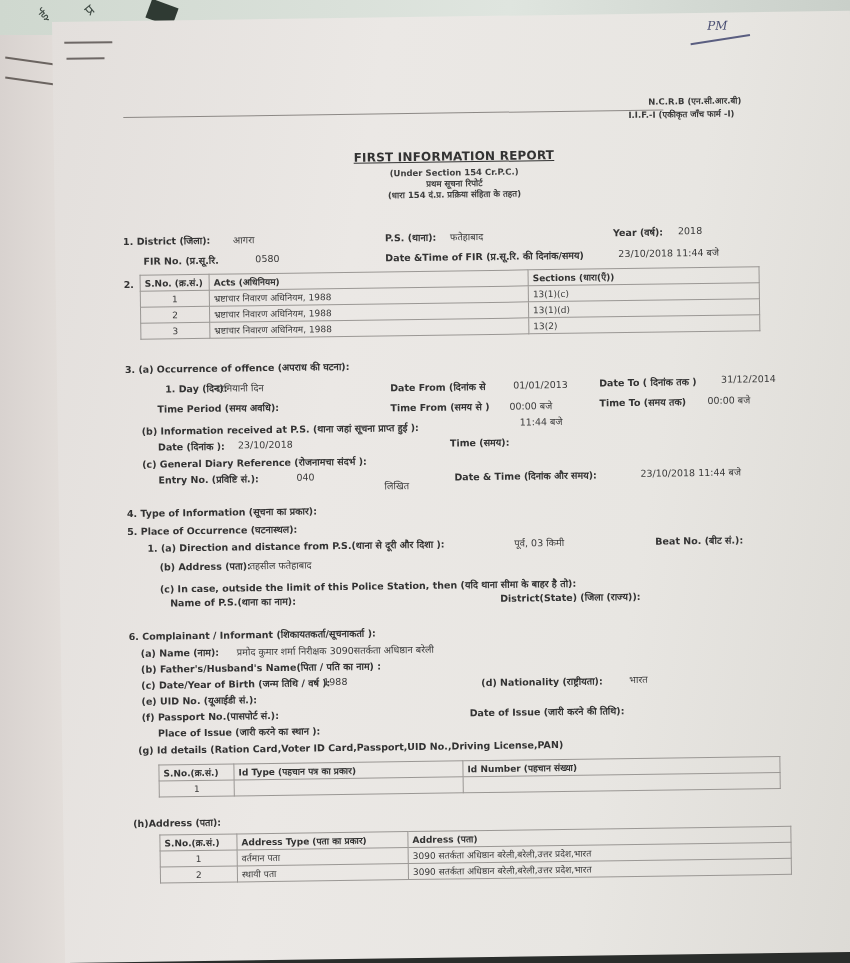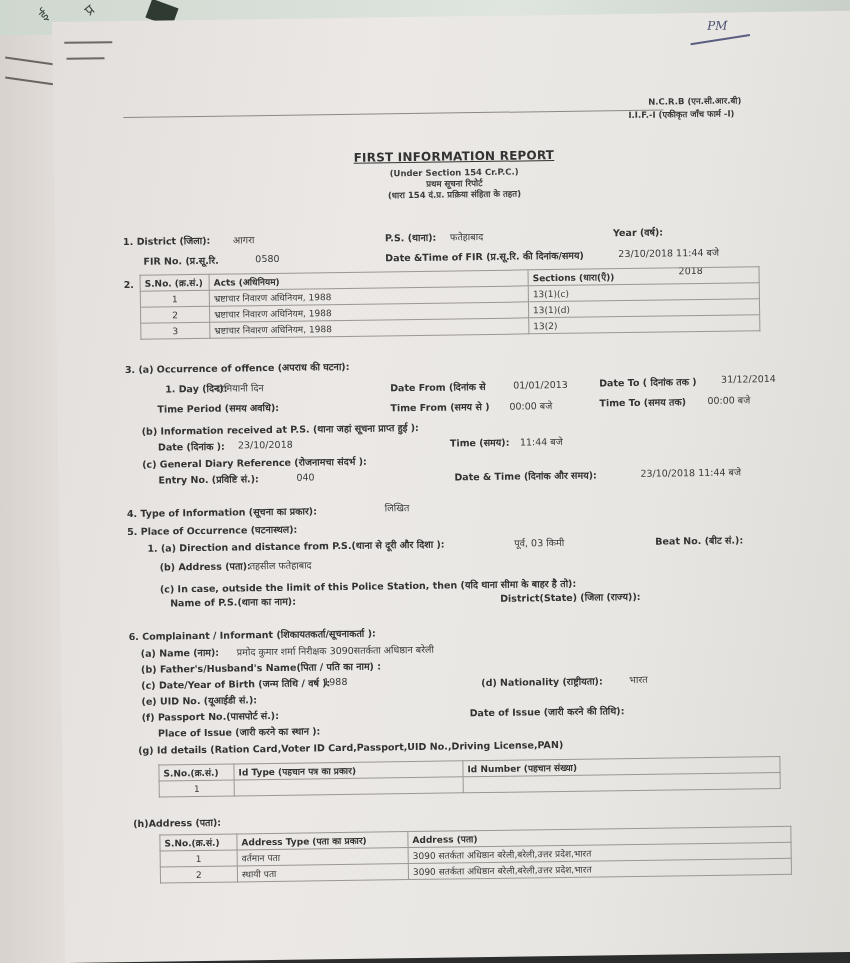--- a/index.html
+++ b/index.html
@@ -69,21 +69,21 @@
     <div class="sub" style="margin-top:4px;">(Under Section 154 Cr.P.C.)</div>
     <div class="sub">प्रथम सूचना रिपोर्ट</div>
     <div class="sub">(धारा 154 दं.प्र. प्रक्रिया संहिता के तहत)</div>
   </div>
 
   <span class="abs lbl" style="left:68px;top:214px;">1. District (जिला):</span>
   <span class="abs val" style="left:178px;top:214px;">आगरा</span>
   <span class="abs lbl" style="left:330px;top:214px;">P.S. (थाना):</span>
   <span class="abs val" style="left:395px;top:214px;">फतेहाबाद</span>
   <span class="abs lbl" style="left:558px;top:212px;">Year (वर्ष):</span>
-  <span class="abs val" style="left:623px;top:212px;margin-top:40px;">2018</span>
+  <span class="abs val" style="left:623px;top:212px;">2018</span>
 
   <span class="abs lbl" style="left:88px;top:234px;">FIR No. (प्र.सू.रि.</span>
   <span class="abs val" style="left:200px;top:234px;">0580</span>
   <span class="abs lbl" style="left:330px;top:234px;">Date &amp;Time of FIR (प्र.सू.रि. की दिनांक/समय)</span>
   <span class="abs val" style="left:563px;top:233px;">23/10/2018   11:44 बजे</span>
 
   <span class="abs lbl" style="left:68px;top:258px;">2.</span>
   <table class="grid" style="left:84px;top:254px;width:620px;">
     <tbody>
         <tr class="hdr">
@@ -120,30 +120,30 @@
   <span class="abs lbl" style="left:100px;top:382px;">Time Period (समय अवधि):</span>
   <span class="abs lbl" style="left:333px;top:384px;">Time From (समय से )</span>
   <span class="abs val" style="left:452px;top:384px;">00:00 बजे</span>
   <span class="abs lbl" style="left:542px;top:382px;">Time To (समय तक)</span>
   <span class="abs val" style="left:650px;top:381px;">00:00 बजे</span>
 
   <span class="abs lbl" style="left:84px;top:404px;">(b) Information received at P.S. (थाना जहां सूचना प्राप्त हुई ):</span>
   <span class="abs lbl" style="left:100px;top:420px;">Date (दिनांक ):</span>
   <span class="abs val" style="left:180px;top:420px;">23/10/2018</span>
   <span class="abs lbl" style="left:392px;top:420px;">Time (समय):</span>
-  <span class="abs val" style="left:462px;top:420px;">11:44 बजे</span>
+  <span class="abs val" style="left:462px;top:400px;">11:44 बजे</span>
 
   <span class="abs lbl" style="left:84px;top:437px;">(c) General Diary Reference (रोजनामचा संदर्भ ):</span>
   <span class="abs lbl" style="left:100px;top:453px;">Entry No. (प्रविष्टि सं.):</span>
   <span class="abs val" style="left:238px;top:453px;">040</span>
   <span class="abs lbl" style="left:396px;top:454px;">Date &amp; Time (दिनांक और समय):</span>
   <span class="abs val" style="left:582px;top:453px;">23/10/2018   11:44 बजे</span>
 
   <span class="abs lbl" style="left:68px;top:486px;">4. Type of Information (सूचना का प्रकार):</span>
-  <span class="abs val" style="left:318px;top:484px;padding-left:8px;">लिखित</span>
+  <span class="abs val" style="left:318px;top:462px;padding-left:8px;">लिखित</span>
 
   <span class="abs lbl" style="left:68px;top:504px;">5. Place of Occurrence (घटनास्थल):</span>
   <span class="abs lbl" style="left:88px;top:521px;">1. (a) Direction and distance from P.S.(थाना से दूरी और दिशा ):</span>
   <span class="abs val" style="left:455px;top:521px;">पूर्व, 03 किमी</span>
   <span class="abs lbl" style="left:596px;top:521px;">Beat No. (बीट सं.):</span>
 
   <span class="abs lbl" style="left:100px;top:540px;">(b) Address (पता):</span>
   <span class="abs val" style="left:190px;top:540px;">तहसील फतेहाबाद</span>
   <span class="abs lbl" style="left:100px;top:562px;">(c) In case, outside the limit of this Police Station, then (यदि थाना सीमा के बाहर है तो):</span>
   <span class="abs lbl" style="left:110px;top:576px;">Name of P.S.(थाना का नाम):</span>

